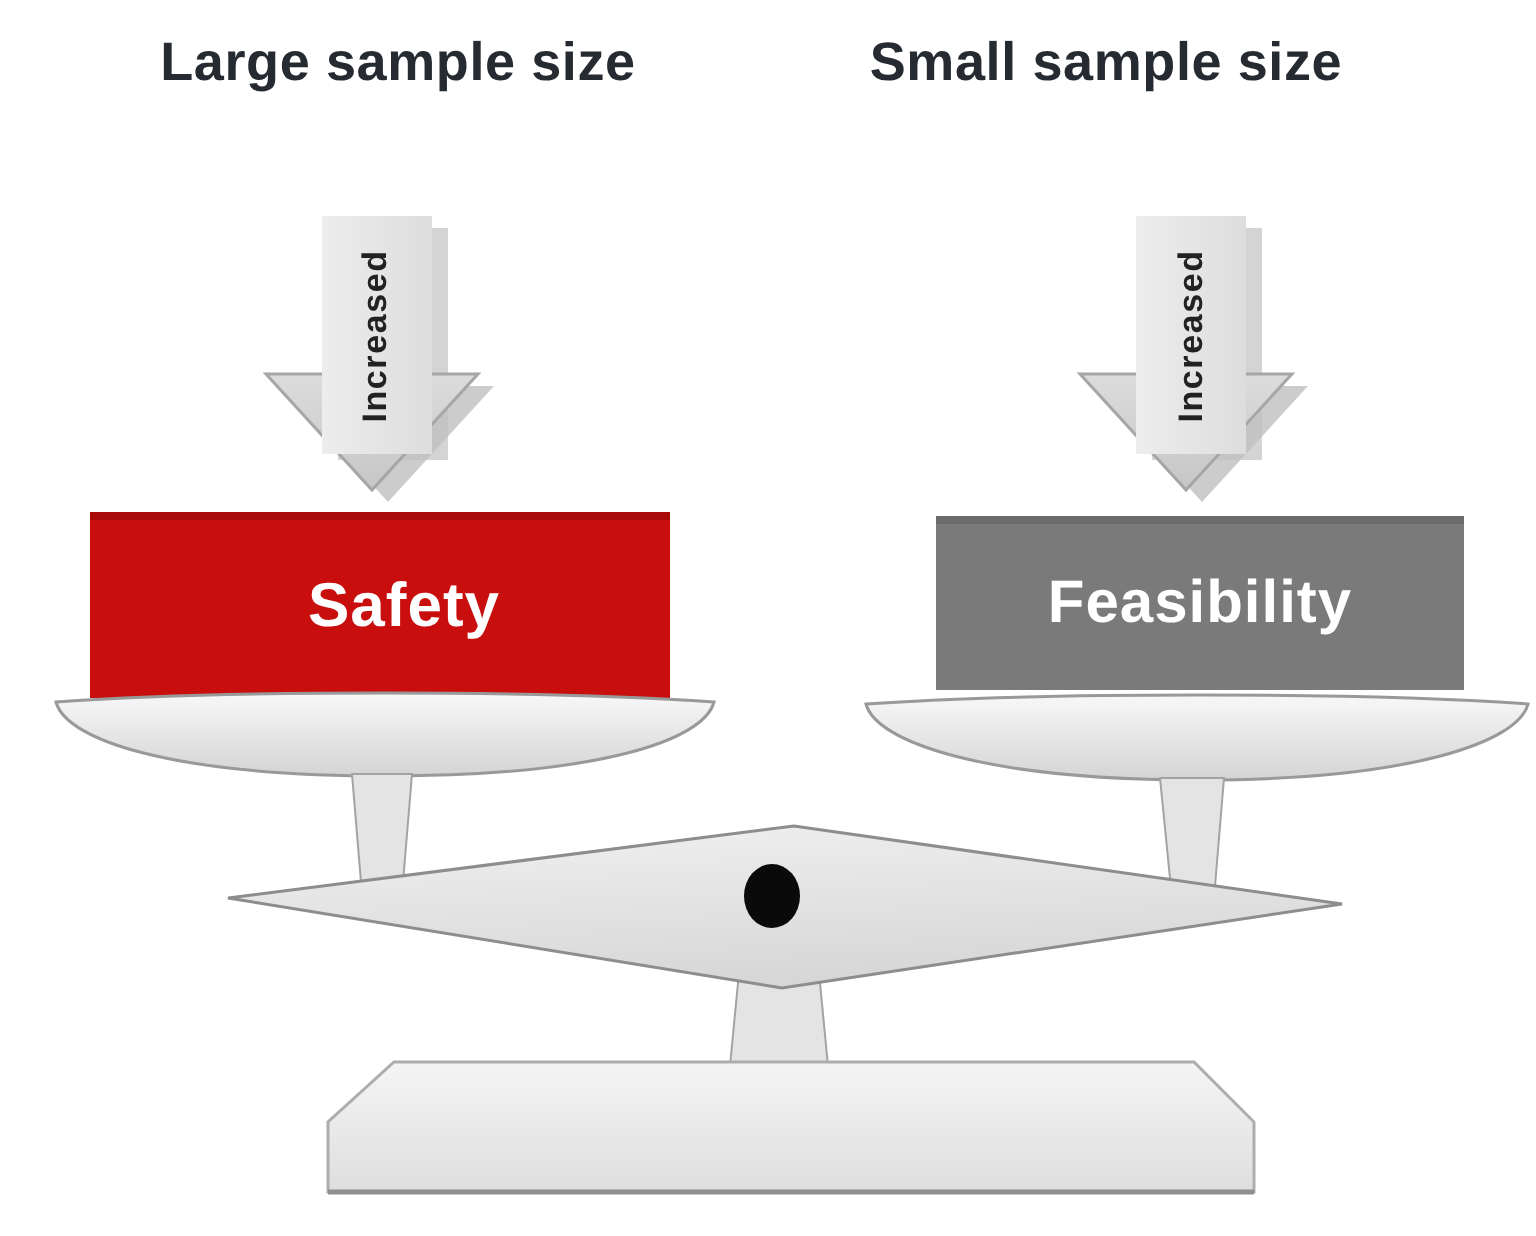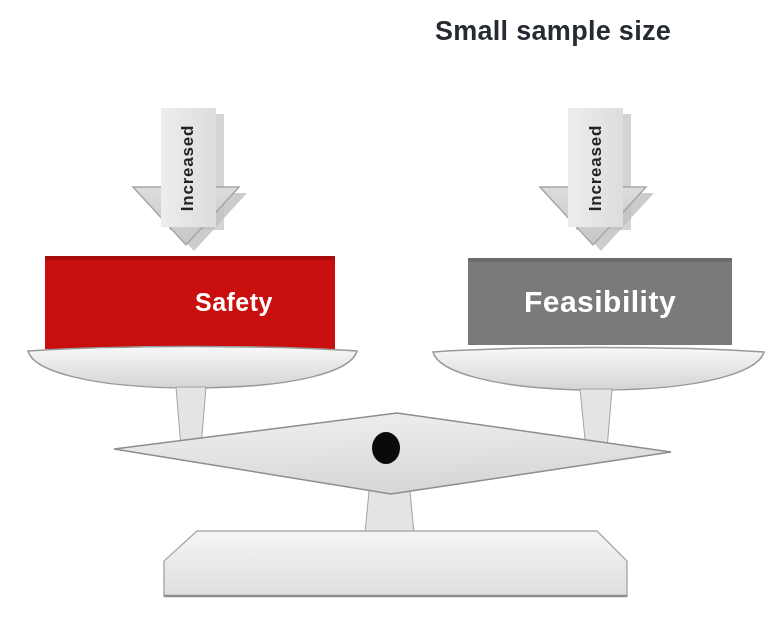--- a/index.html
+++ b/index.html
@@ -19,21 +19,21 @@
     width:140px;height:28px;line-height:28px;text-align:center;
     font-size:17px;font-weight:700;color:#222222;letter-spacing:0.8px;
     transform:rotate(-90deg);transform-origin:50% 50%;
   }
   .inc-left{left:118px;top:154px;}
   .inc-right{left:526px;top:154px;}
   .block-label{
     display:flex;align-items:center;justify-content:center;
     color:#ffffff;font-weight:700;letter-spacing:0.5px;
   }
-  .label-safety{left:45px;top:256px;width:314px;height:93px;font-size:25px;padding-left:32px;}
+  .label-safety{left:45px;top:256px;width:314px;height:93px;font-size:31px;}
   .label-feasibility{left:468px;top:258px;width:264px;height:87px;font-size:30px;border-radius:10px;}
 
   
   .arrow-shadow{fill:#c9c9c9;opacity:0.8;}
   .head-shadow{fill:#bfbfbf;opacity:0.8;}
   .arrow-head{fill:url(#gHead);stroke:#a6a6a6;stroke-width:1.5;}
   .arrow-shaft{fill:url(#gShaft);}
   .pan{fill:url(#gPan);stroke:#999999;stroke-width:1.5;}
   .stem{fill:#e4e4e4;stroke:#a3a3a3;stroke-width:1;}
   .beam{fill:url(#gBeam);stroke:#8d8d8d;stroke-width:1.5;}
@@ -99,20 +99,21 @@
     <polygon class="stem" points="580,389 612,389 607,449 586,449"></polygon>
     <polygon class="stem" points="370,481 409,481 414,533 365,533"></polygon>
 
     <polygon class="beam" points="114,449 397,413 671,452 391,494"></polygon>
     <ellipse cx="386" cy="448" rx="14" ry="16" fill="#0a0a0a"></ellipse>
 
     <polygon class="base" points="197,531 597,531 627,561 627,596 164,596 164,561"></polygon>
     <line class="base-edge" x1="164" y1="596" x2="627" y2="596"></line>
   </svg>
 
+  <div class="overlay col-title title-left">Large sample size</div>
   <div class="overlay col-title title-right">Small sample size</div>
 
   <div class="overlay inc-label inc-left">Increased</div>
   <div class="overlay inc-label inc-right">Increased</div>
 
   <div class="overlay block-label label-safety">Safety</div>
   <div class="overlay block-label label-feasibility">Feasibility</div>
 </div>
 
 </body></html>

